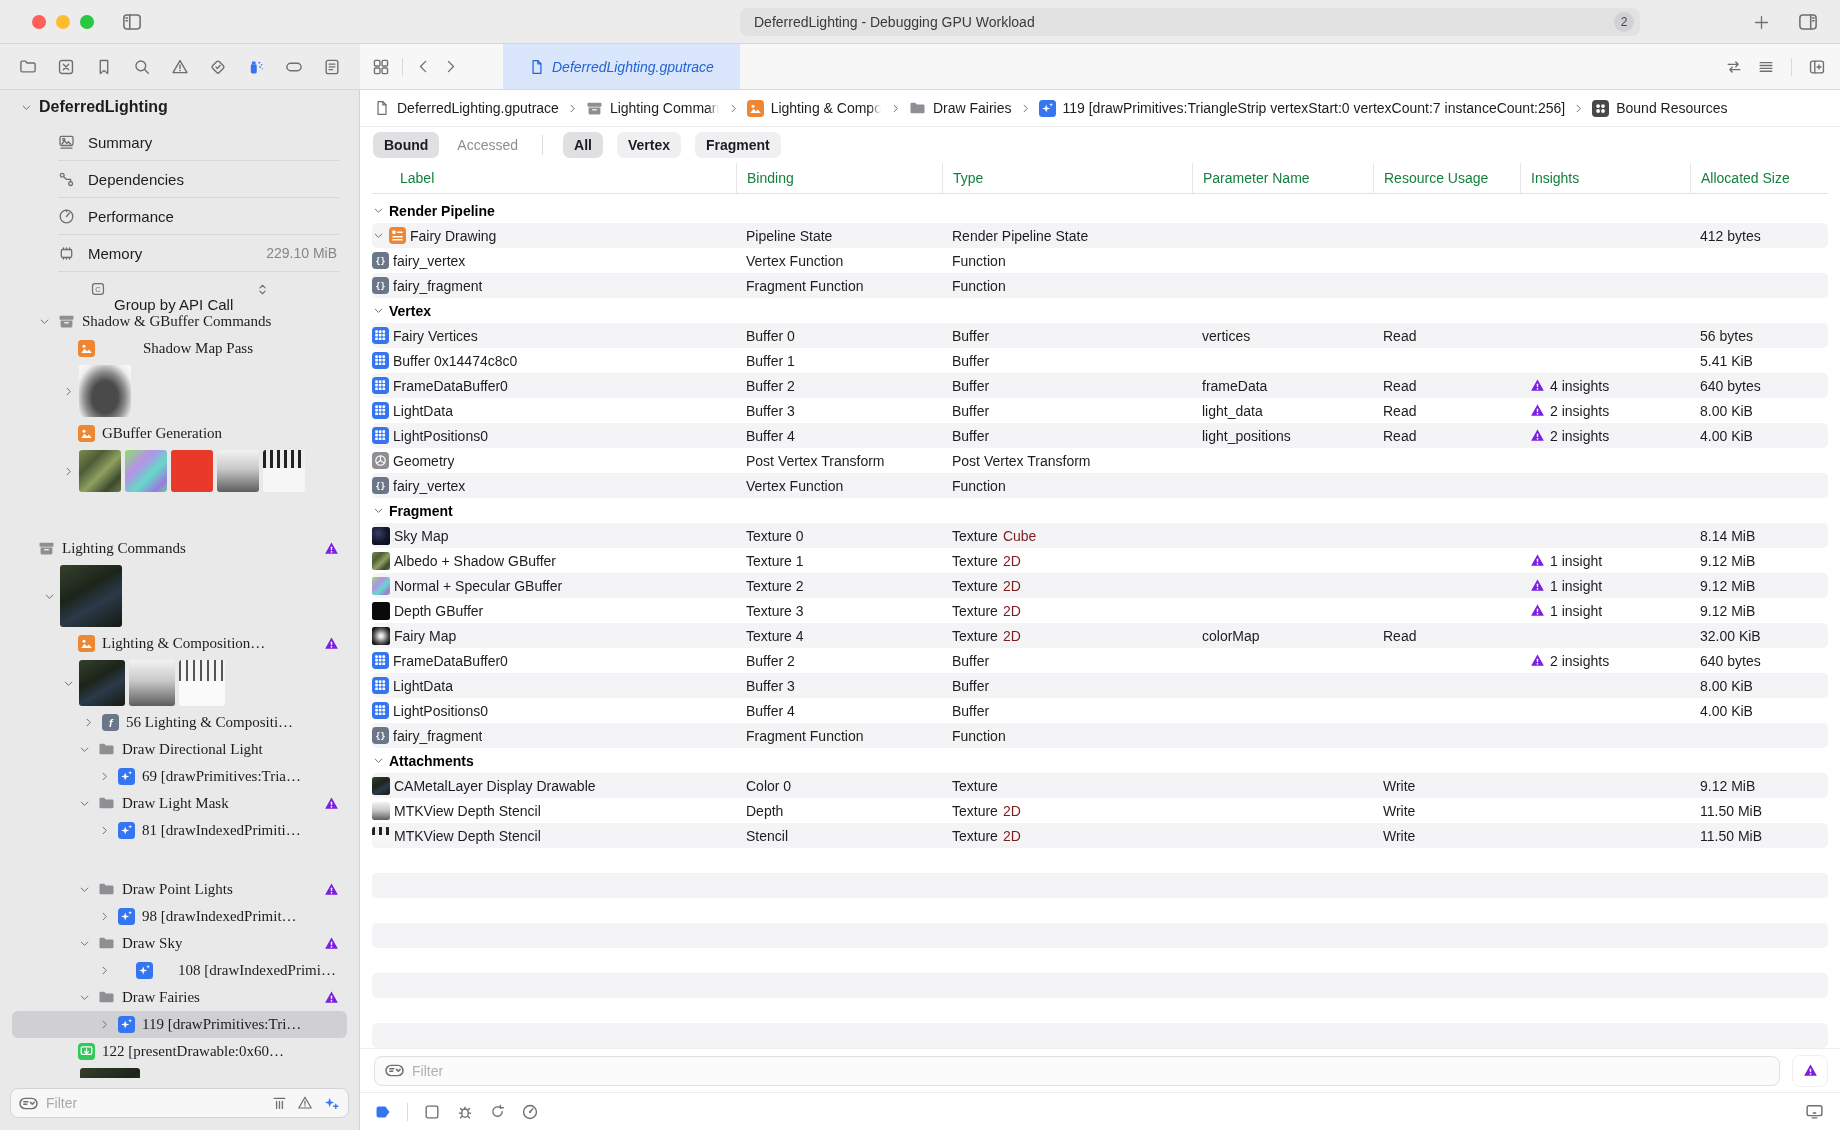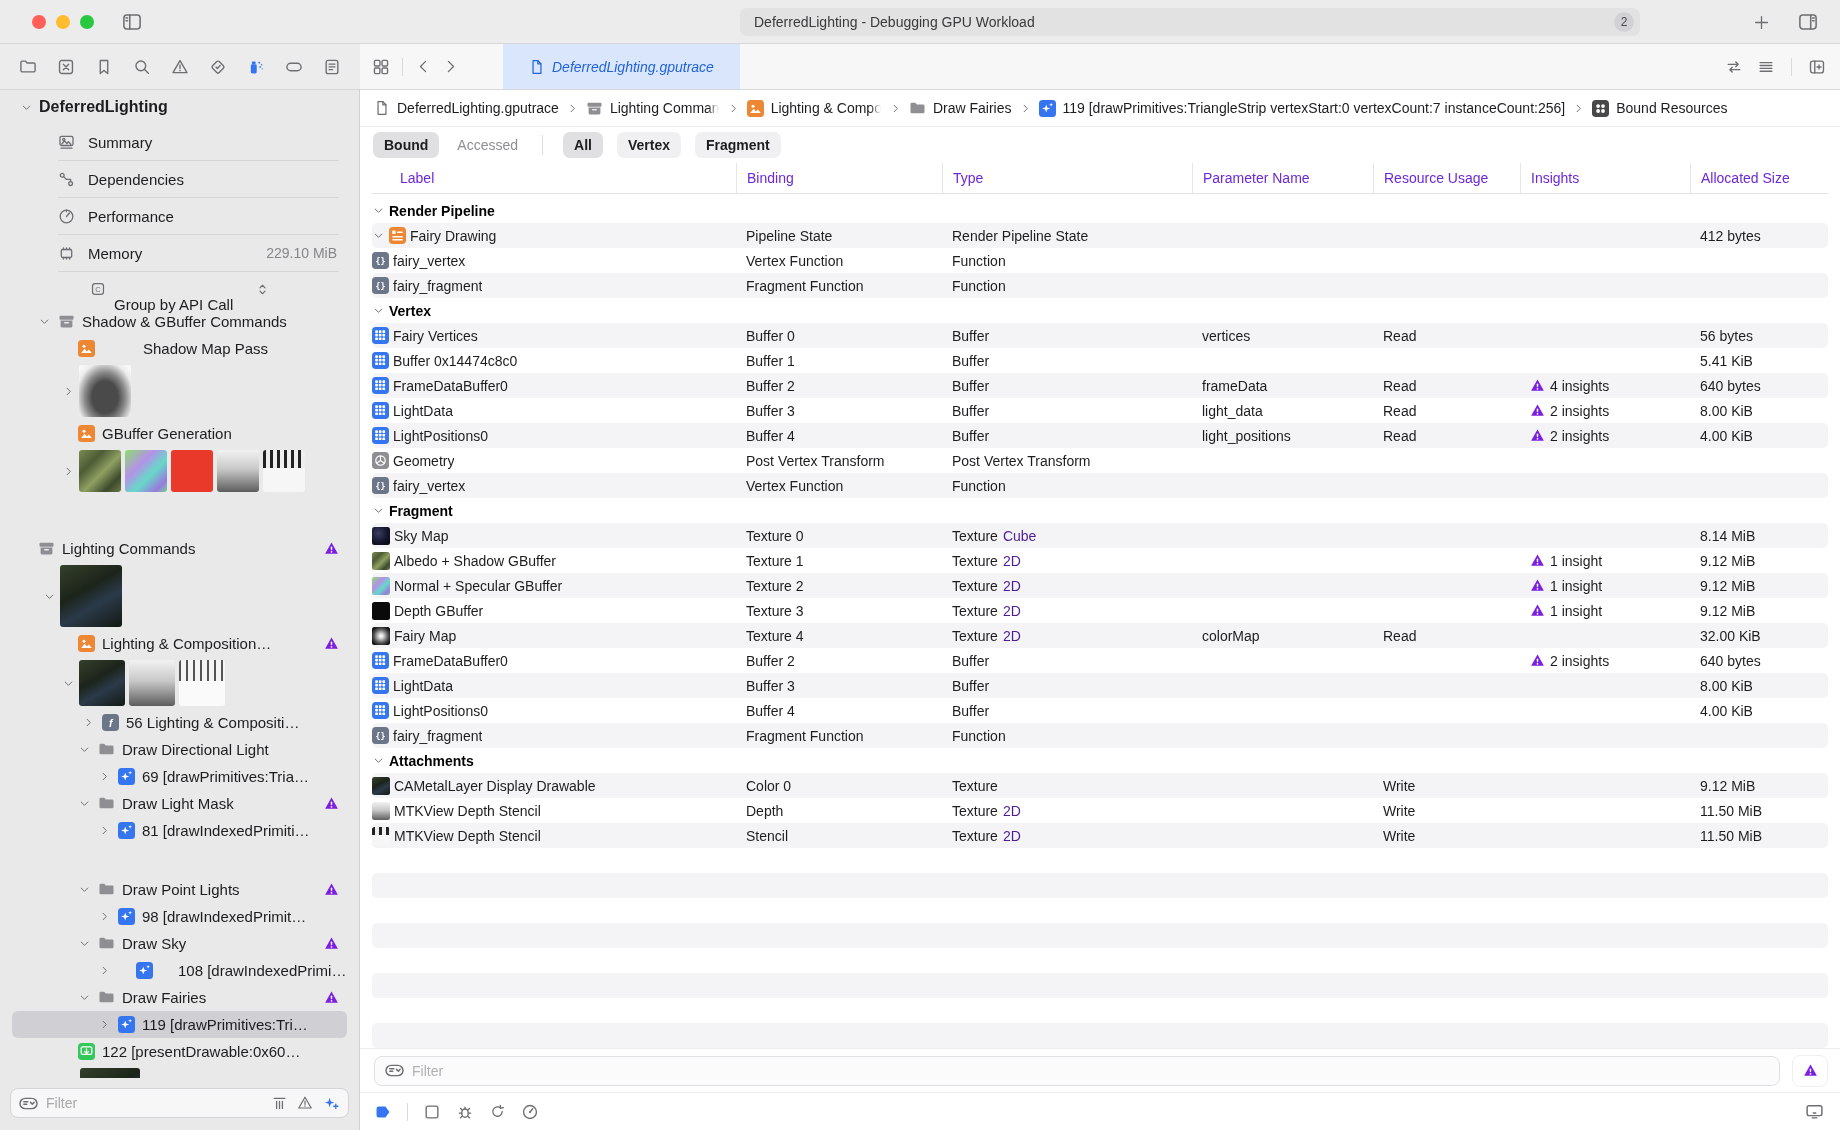--- a/index.html
+++ b/index.html
@@ -42,21 +42,21 @@
   .navlist{flex:0 0 auto;}
   .nav-item{height:36px;display:flex;align-items:center;gap:13px;padding-left:58px;position:relative;}
   .nav-item .lbl{font-size:15px;color:#1d1d1f;}
   .nav-item .val{margin-left:auto;margin-right:22px;font-size:14px;color:#86868b;}
   .nav-sep{height:1px;background:#d6d6d9;margin-left:58px;margin-right:20px;}
   .groupby-row{height:34px;display:flex;align-items:center;gap:8px;padding-left:90px;}
   .groupby-row .lbl{font-size:15px;color:#1d1d1f;margin-top:30px;}
   .groupby-row .icn.step{margin-left:14px;}
   .tree{flex:1;min-height:0;overflow:hidden;padding:2px 12px 0 12px;}
   .trowS{display:flex;align-items:center;gap:7px;height:27px;border-radius:6px;}
-  .trowS .lbl{font-size:15px;color:#1d1d1f;white-space:nowrap;overflow:hidden;}
+  .trowS .lbl{font-size:15px;color:#1d1d1f;white-space:nowrap;overflow:hidden;font-family:Liberation Serif, serif;}
   .trowS.sel{background:#cfcfd4;}
   .trowS .warn{margin-left:auto;margin-right:8px;}
   .thumbrow{display:flex;align-items:center;gap:4px;padding:3px 0;}
   .th{border-radius:3px;flex:0 0 auto;}
   .chev{color:#86868b;}
   .sidebar-filter{flex:0 0 auto;padding:10px 10px 12px 10px;}
   .sfield{height:30px;border:1px solid #d4d4d8;background:#f7f7f8;border-radius:8px;display:flex;align-items:center;gap:6px;padding:0 8px;}
   .sfield input{border:none;outline:none;background:transparent;flex:1;font-size:14px;color:#1d1d1f;font-family:inherit;}
   .sfield input::placeholder{color:#a8a8ad;}
   .sfield .ricons{display:flex;align-items:center;gap:9px;}
@@ -72,29 +72,29 @@
   .scopebar{height:36px;flex:0 0 auto;display:flex;align-items:center;gap:14px;padding-left:13px;}
   .pill{font-size:14px;padding:5px 11px;border-radius:7px;color:#1d1d1f;}
   .pill.selP{background:#e0e0e3;font-weight:700;}
   .pill.lite{background:#f0f0f2;font-weight:600;}
   .pill.plain{color:#8e8e93;padding:5px 4px;}
   .scope-div{width:1px;height:20px;background:#dddde0;margin:0 6px;}
 
   
   .tablewrap{flex:1;display:flex;flex-direction:column;min-height:0;padding:0 12px;}
   .thead{flex:0 0 auto;display:grid;grid-template-columns:364px 206px 250px 181px 147px 170px 1fr;height:31px;border-bottom:1px solid #e3e3e3;align-items:center;}
-  .thead .hc{font-size:14px;color:#6d28d9;padding-left:10px;height:100%;display:flex;align-items:center;}
+  .thead .hc{font-size:14px;color:#15803d;padding-left:10px;height:100%;display:flex;align-items:center;}
   .thead .hc:first-child{padding-left:28px;}
   .thead .hc + .hc{border-left:1px solid #e6e6e6;}
   .tbody{flex:1;min-height:0;overflow:hidden;padding-top:4px;}
   .trow{display:grid;grid-template-columns:364px 206px 250px 181px 147px 170px 1fr;height:25px;align-items:center;border-radius:5px;}
   .trow.alt{background:#f4f4f6;}
   .cell{font-size:14px;color:#1d1d1f;padding-left:10px;white-space:nowrap;overflow:hidden;display:flex;align-items:center;gap:5px;}
   .cell.labelc{padding-left:0;gap:4px;}
-  .cell .sfx{color:#4c1d95;}
+  .cell .sfx{color:#7f1d1d;}
   .trow.group{background:#fff;}
   .g-title{font-size:14px;font-weight:700;color:#000;}
   .ind-group{padding-left:8px;gap:7px;}
   .ind-norm{padding-left:48px;}
   .ind-exp{padding-left:27px;gap:6px;}
   .ind-exp .icn.rowicon{margin-left:0;}
   .ind-child{padding-left:65px;}
   .rlabel{overflow:hidden;text-overflow:ellipsis;}
   .tth{width:18px;height:18px;border-radius:2.5px;flex:0 0 auto;}
 

